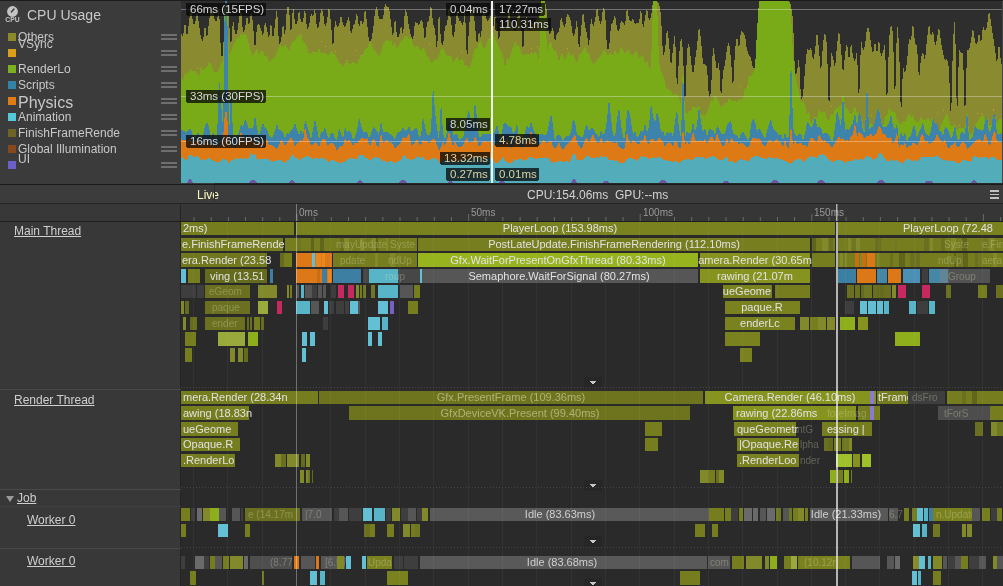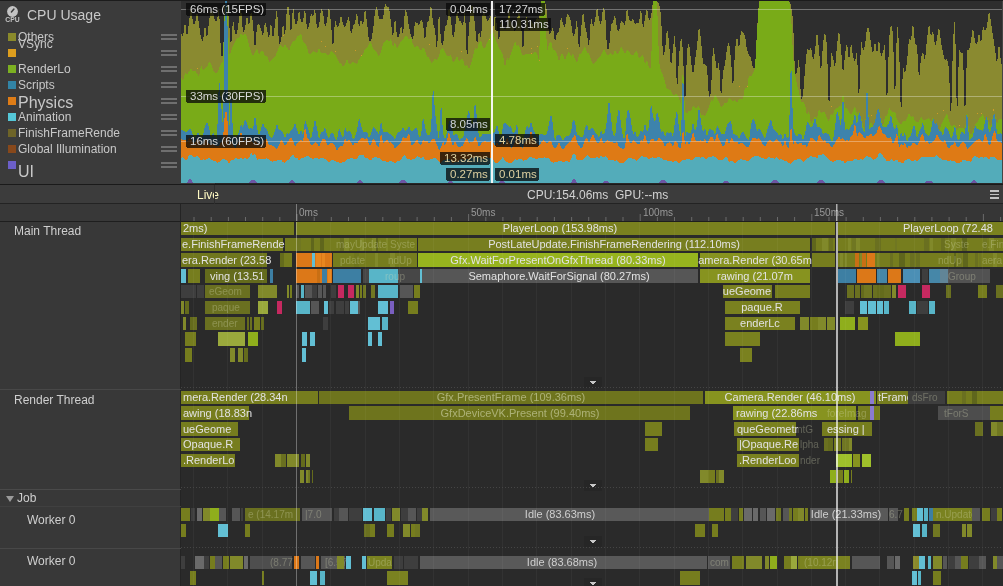--- a/index.html
+++ b/index.html
@@ -1,17 +1,17 @@
 <!DOCTYPE html>
 <html><head><meta charset="utf-8"><style>
 html,body{margin:0;padding:0;background:#292929;}
 *{box-sizing:border-box;}
 #root{position:relative;width:1003px;height:586px;overflow:hidden;
   font-family:"Liberation Sans",sans-serif;background:#292929;}
-.seplabel{position:absolute;color:#cfcfcf;font-size:12px;white-space:nowrap;}
+.seplabel{position:absolute;color:#cfcfcf;font-size:12px;white-space:nowrap;text-decoration:underline;}
 </style></head><body>
 <div id="root">
 
 <div style="position:absolute;left:0;top:0;width:1003px;height:1px;background:#1c1c1c;z-index:5"></div>
 
 <div style="position:absolute;left:0;top:0;width:216px;height:184px;background:#3b3b3b;border-right:1px solid #242424;border-top:1px solid #1e1e1e">
 <svg width="22" height="20" viewBox="0 0 22 20" style="position:absolute;left:3px;top:3px">
         <circle cx="9.5" cy="7.5" r="5.4" fill="#c4c4c4"></circle>
         <rect x="8.9" y="3.8" width="1.5" height="5.2" rx="0.7" fill="#3b3b3b" transform="rotate(42 9.5 6.5)"></rect>
         <text x="9.5" y="18.3" font-size="6.8" font-weight="bold" fill="#c4c4c4" text-anchor="middle" font-family="Liberation Sans, sans-serif">CPU</text>
@@ -43,21 +43,21 @@
       <div style="position:absolute;left:161px;top:117px;width:16px;height:1.5px;background:#6f6f6f"></div>
       <div style="position:absolute;left:8px;top:128px;width:8px;height:8px;background:#6e6428"></div>
       <div style="position:absolute;left:18px;top:125px;font-size:12px;color:#c8c8c8;white-space:nowrap">FinishFrameRende</div>
       <div style="position:absolute;left:161px;top:129px;width:16px;height:1.5px;background:#6f6f6f"></div>
       <div style="position:absolute;left:161px;top:133px;width:16px;height:1.5px;background:#6f6f6f"></div>
       <div style="position:absolute;left:8px;top:144px;width:8px;height:8px;background:#87481b"></div>
       <div style="position:absolute;left:18px;top:141px;font-size:12px;color:#c8c8c8;white-space:nowrap">Global Illumination</div>
       <div style="position:absolute;left:161px;top:145px;width:16px;height:1.5px;background:#6f6f6f"></div>
       <div style="position:absolute;left:161px;top:149px;width:16px;height:1.5px;background:#6f6f6f"></div>
       <div style="position:absolute;left:8px;top:160px;width:8px;height:8px;background:#6c5fc7"></div>
-      <div style="position:absolute;left:18px;top:162px;font-size:16px;color:#c8c8c8;white-space:nowrap">UI</div>
+      <div style="position:absolute;left:18px;top:151px;font-size:12px;color:#c8c8c8;white-space:nowrap">UI</div>
       <div style="position:absolute;left:161px;top:161px;width:16px;height:1.5px;background:#6f6f6f"></div>
       <div style="position:absolute;left:161px;top:165px;width:16px;height:1.5px;background:#6f6f6f"></div>
 </div>
 
 <svg width="822" height="183" viewBox="0 0 822 183" style="position:absolute;left:181px;top:0" shape-rendering="crispEdges" font-family="Liberation Sans, sans-serif">
       <rect width="822" height="183" fill="#2e2e2e"></rect>
       <path d="M0,158.7 L2,157.1 L4,159.8 L6,160.3 L8,155.2 L10,154.5 L12,156.4 L14,157.2 L16,155.7 L18,156.8 L20,160.5 L22,159.2 L24,160.0 L26,159.1 L28,158.2 L30,159.4 L32,160.6 L34,160.5 L36,162.8 L38,162.4 L40,160.3 L42,158.7 L44,159.6 L46,160.4 L48,163.5 L50,160.6 L52,160.2 L54,158.3 L56,158.4 L58,159.4 L60,158.1 L62,158.9 L64,158.3 L66,158.9 L68,158.0 L70,152.4 L72,155.5 L74,153.7 L76,160.0 L78,158.9 L80,158.9 L82,158.8 L84,158.8 L86,158.3 L88,159.2 L90,161.0 L92,161.7 L94,160.8 L96,160.6 L98,159.8 L100,159.6 L102,162.3 L104,163.1 L106,160.6 L108,159.5 L110,156.4 L112,154.2 L114,157.9 L116,157.7 L118,160.8 L120,158.0 L122,158.0 L124,157.1 L126,155.5 L128,156.5 L130,158.0 L132,159.5 L134,157.9 L136,157.6 L138,159.3 L140,158.0 L142,158.2 L144,159.2 L146,160.2 L148,162.7 L150,160.2 L152,160.1 L154,161.3 L156,161.7 L158,162.6 L160,163.6 L162,161.5 L164,161.5 L166,159.1 L168,159.6 L170,157.7 L172,158.6 L174,158.8 L176,159.0 L178,155.1 L180,154.8 L182,154.7 L184,157.9 L186,157.7 L188,159.9 L190,160.2 L192,157.9 L194,156.8 L196,157.7 L198,158.0 L200,159.1 L202,161.3 L204,161.0 L206,161.9 L208,161.7 L210,160.9 L212,162.3 L214,163.0 L216,161.6 L218,160.9 L220,159.6 L222,156.4 L224,154.9 L226,158.4 L228,159.3 L230,159.8 L232,158.8 L234,159.0 L236,156.3 L238,157.0 L240,158.3 L242,156.4 L244,160.0 L246,159.9 L248,159.7 L250,159.4 L252,158.6 L254,157.5 L256,159.5 L258,161.6 L260,163.2 L262,160.2 L264,160.6 L266,158.9 L268,158.8 L270,160.9 L272,163.7 L274,161.4 L276,161.9 L278,160.9 L280,158.9 L282,159.7 L284,160.1 L286,159.0 L288,159.6 L290,156.8 L292,158.3 L294,156.7 L296,155.7 L298,157.9 L300,157.9 L302,159.1 L304,158.6 L306,156.6 L308,157.9 L310,158.5 L312,159.7 L314,162.6 L316,162.8 L318,161.9 L320,159.2 L322,156.5 L324,160.6 L326,162.2 L328,162.7 L330,163.7 L332,161.5 L334,158.9 L336,160.1 L338,158.7 L340,159.0 L342,160.8 L344,160.2 L346,159.3 L348,157.0 L350,156.5 L352,158.0 L354,158.4 L356,159.4 L358,157.4 L360,157.9 L362,157.8 L364,157.3 L366,158.3 L368,158.4 L370,161.5 L372,162.8 L374,162.0 L376,161.9 L378,160.7 L380,160.5 L382,162.4 L384,161.5 L386,161.0 L388,162.4 L390,159.1 L392,154.3 L394,153.7 L396,160.6 L398,159.3 L400,160.2 L402,159.4 L404,158.0 L406,154.9 L408,157.0 L410,157.9 L412,157.5 L414,157.7 L416,157.0 L418,159.0 L420,155.6 L422,157.8 L424,156.1 L426,157.7 L428,160.2 L430,159.8 L432,160.0 L434,160.9 L436,160.3 L438,163.1 L440,163.0 L442,163.1 L444,161.9 L446,159.2 L448,157.8 L450,158.2 L452,159.4 L454,159.4 L456,160.9 L458,159.0 L460,156.5 L462,156.4 L464,157.0 L466,156.9 L468,159.4 L470,157.6 L472,157.4 L474,158.8 L476,157.2 L478,157.0 L480,157.7 L482,159.8 L484,159.7 L486,160.7 L488,161.5 L490,161.1 L492,161.9 L494,160.7 L496,161.1 L498,163.5 L500,161.2 L502,159.7 L504,160.3 L506,158.4 L508,159.2 L510,159.8 L512,160.0 L514,157.8 L516,156.5 L518,157.0 L520,157.8 L522,156.3 L524,158.6 L526,158.9 L528,156.7 L530,156.8 L532,156.2 L534,157.2 L536,158.4 L538,160.2 L540,159.7 L542,159.9 L544,157.2 L546,156.6 L548,162.1 L550,160.2 L552,161.8 L554,163.7 L556,160.8 L558,159.7 L560,159.1 L562,160.2 L564,159.9 L566,161.5 L568,160.3 L570,158.4 L572,156.9 L574,156.2 L576,155.9 L578,156.6 L580,157.3 L582,158.4 L584,158.7 L586,158.7 L588,156.6 L590,158.0 L592,158.1 L594,159.0 L596,156.9 L598,159.9 L600,158.9 L602,160.1 L604,160.9 L606,161.4 L608,162.9 L610,163.9 L612,161.6 L614,159.9 L616,159.7 L618,158.5 L620,158.9 L622,162.0 L624,160.4 L626,158.6 L628,157.9 L630,155.0 L632,157.7 L634,156.6 L636,159.0 L638,154.2 L640,155.8 L642,152.9 L644,155.7 L646,157.7 L648,159.8 L650,160.8 L652,162.1 L654,161.2 L656,160.0 L658,159.4 L660,160.7 L662,160.5 L664,163.4 L666,161.7 L668,160.5 L670,160.9 L672,160.7 L674,158.9 L676,159.6 L678,160.7 L680,159.0 L682,159.7 L684,157.0 L686,156.1 L688,157.5 L690,157.0 L692,159.8 L694,159.2 L696,157.9 L698,152.8 L700,152.8 L702,156.2 L704,158.7 L706,161.5 L708,161.2 L710,159.0 L712,160.6 L714,160.6 L716,159.3 L718,162.5 L720,162.3 L722,163.3 L724,160.3 L726,159.8 L728,158.5 L730,161.1 L732,160.8 L734,159.8 L736,161.0 L738,160.3 L740,156.8 L742,157.3 L744,156.9 L746,156.6 L748,157.5 L750,156.4 L752,157.4 L754,156.3 L756,155.2 L758,157.7 L760,158.4 L762,160.8 L764,159.5 L766,160.7 L768,161.2 L770,160.2 L772,161.6 L774,161.1 L776,163.6 L778,162.7 L780,162.2 L782,159.7 L784,160.1 L786,160.8 L788,161.1 L790,161.9 L792,157.1 L794,156.2 L796,157.3 L798,157.9 L800,156.4 L802,157.8 L804,157.2 L806,157.1 L808,159.2 L810,156.8 L812,157.2 L814,157.0 L816,160.0 L818,159.9 L820,159.8 L822,160.0 L822,183.0 L820,183.0 L818,183.0 L816,183.0 L814,183.0 L812,183.0 L810,183.0 L808,183.0 L806,183.0 L804,183.0 L802,183.0 L800,183.0 L798,183.0 L796,183.0 L794,183.0 L792,183.0 L790,183.0 L788,183.0 L786,183.0 L784,183.0 L782,183.0 L780,183.0 L778,183.0 L776,183.0 L774,183.0 L772,183.0 L770,183.0 L768,183.0 L766,183.0 L764,183.0 L762,183.0 L760,183.0 L758,183.0 L756,183.0 L754,183.0 L752,183.0 L750,183.0 L748,183.0 L746,183.0 L744,183.0 L742,183.0 L740,183.0 L738,183.0 L736,183.0 L734,183.0 L732,183.0 L730,183.0 L728,183.0 L726,183.0 L724,183.0 L722,183.0 L720,183.0 L718,183.0 L716,183.0 L714,183.0 L712,183.0 L710,183.0 L708,183.0 L706,183.0 L704,183.0 L702,183.0 L700,183.0 L698,183.0 L696,183.0 L694,183.0 L692,183.0 L690,183.0 L688,183.0 L686,183.0 L684,183.0 L682,183.0 L680,183.0 L678,183.0 L676,183.0 L674,183.0 L672,183.0 L670,183.0 L668,183.0 L666,183.0 L664,183.0 L662,183.0 L660,183.0 L658,183.0 L656,183.0 L654,183.0 L652,183.0 L650,183.0 L648,183.0 L646,183.0 L644,183.0 L642,183.0 L640,183.0 L638,183.0 L636,183.0 L634,183.0 L632,183.0 L630,183.0 L628,183.0 L626,183.0 L624,183.0 L622,183.0 L620,183.0 L618,183.0 L616,183.0 L614,183.0 L612,183.0 L610,183.0 L608,183.0 L606,183.0 L604,183.0 L602,183.0 L600,183.0 L598,183.0 L596,183.0 L594,183.0 L592,183.0 L590,183.0 L588,183.0 L586,183.0 L584,183.0 L582,183.0 L580,183.0 L578,183.0 L576,183.0 L574,183.0 L572,183.0 L570,183.0 L568,183.0 L566,183.0 L564,183.0 L562,183.0 L560,183.0 L558,183.0 L556,183.0 L554,183.0 L552,183.0 L550,183.0 L548,183.0 L546,183.0 L544,183.0 L542,183.0 L540,183.0 L538,183.0 L536,183.0 L534,183.0 L532,183.0 L530,183.0 L528,183.0 L526,183.0 L524,183.0 L522,183.0 L520,183.0 L518,183.0 L516,183.0 L514,183.0 L512,183.0 L510,183.0 L508,183.0 L506,183.0 L504,183.0 L502,183.0 L500,183.0 L498,183.0 L496,183.0 L494,183.0 L492,183.0 L490,183.0 L488,183.0 L486,183.0 L484,183.0 L482,183.0 L480,183.0 L478,183.0 L476,183.0 L474,183.0 L472,183.0 L470,183.0 L468,183.0 L466,183.0 L464,183.0 L462,183.0 L460,183.0 L458,183.0 L456,183.0 L454,183.0 L452,183.0 L450,183.0 L448,183.0 L446,183.0 L444,183.0 L442,183.0 L440,183.0 L438,183.0 L436,183.0 L434,183.0 L432,183.0 L430,183.0 L428,183.0 L426,183.0 L424,183.0 L422,183.0 L420,183.0 L418,183.0 L416,183.0 L414,183.0 L412,183.0 L410,183.0 L408,183.0 L406,183.0 L404,183.0 L402,183.0 L400,183.0 L398,183.0 L396,183.0 L394,183.0 L392,183.0 L390,183.0 L388,183.0 L386,183.0 L384,183.0 L382,183.0 L380,183.0 L378,183.0 L376,183.0 L374,183.0 L372,183.0 L370,183.0 L368,183.0 L366,183.0 L364,183.0 L362,183.0 L360,183.0 L358,183.0 L356,183.0 L354,183.0 L352,183.0 L350,183.0 L348,183.0 L346,183.0 L344,183.0 L342,183.0 L340,183.0 L338,183.0 L336,183.0 L334,183.0 L332,183.0 L330,183.0 L328,183.0 L326,183.0 L324,183.0 L322,183.0 L320,183.0 L318,183.0 L316,183.0 L314,183.0 L312,183.0 L310,183.0 L308,183.0 L306,183.0 L304,183.0 L302,183.0 L300,183.0 L298,183.0 L296,183.0 L294,183.0 L292,183.0 L290,183.0 L288,183.0 L286,183.0 L284,183.0 L282,183.0 L280,183.0 L278,183.0 L276,183.0 L274,183.0 L272,183.0 L270,183.0 L268,183.0 L266,183.0 L264,183.0 L262,183.0 L260,183.0 L258,183.0 L256,183.0 L254,183.0 L252,183.0 L250,183.0 L248,183.0 L246,183.0 L244,183.0 L242,183.0 L240,183.0 L238,183.0 L236,183.0 L234,183.0 L232,183.0 L230,183.0 L228,183.0 L226,183.0 L224,183.0 L222,183.0 L220,183.0 L218,183.0 L216,183.0 L214,183.0 L212,183.0 L210,183.0 L208,183.0 L206,183.0 L204,183.0 L202,183.0 L200,183.0 L198,183.0 L196,183.0 L194,183.0 L192,183.0 L190,183.0 L188,183.0 L186,183.0 L184,183.0 L182,183.0 L180,183.0 L178,183.0 L176,183.0 L174,183.0 L172,183.0 L170,183.0 L168,183.0 L166,183.0 L164,183.0 L162,183.0 L160,183.0 L158,183.0 L156,183.0 L154,183.0 L152,183.0 L150,183.0 L148,183.0 L146,183.0 L144,183.0 L142,183.0 L140,183.0 L138,183.0 L136,183.0 L134,183.0 L132,183.0 L130,183.0 L128,183.0 L126,183.0 L124,183.0 L122,183.0 L120,183.0 L118,183.0 L116,183.0 L114,183.0 L112,183.0 L110,183.0 L108,183.0 L106,183.0 L104,183.0 L102,183.0 L100,183.0 L98,183.0 L96,183.0 L94,183.0 L92,183.0 L90,183.0 L88,183.0 L86,183.0 L84,183.0 L82,183.0 L80,183.0 L78,183.0 L76,183.0 L74,183.0 L72,183.0 L70,183.0 L68,183.0 L66,183.0 L64,183.0 L62,183.0 L60,183.0 L58,183.0 L56,183.0 L54,183.0 L52,183.0 L50,183.0 L48,183.0 L46,183.0 L44,183.0 L42,183.0 L40,183.0 L38,183.0 L36,183.0 L34,183.0 L32,183.0 L30,183.0 L28,183.0 L26,183.0 L24,183.0 L22,183.0 L20,183.0 L18,183.0 L16,183.0 L14,183.0 L12,183.0 L10,183.0 L8,183.0 L6,183.0 L4,183.0 L2,183.0 L0,183.0 Z" fill="#53acba"></path>
       <path d="M0,183.0 L2,183.0 L4,183.0 L6,183.0 L8,178.8 L10,178.8 L12,183.0 L14,183.0 L16,183.0 L18,183.0 L20,183.0 L22,183.0 L24,183.0 L26,183.0 L28,183.0 L30,183.0 L32,183.0 L34,183.0 L36,183.0 L38,183.0 L40,183.0 L42,183.0 L44,183.0 L46,183.0 L48,183.0 L50,183.0 L52,183.0 L54,183.0 L56,183.0 L58,183.0 L60,183.0 L62,183.0 L64,183.0 L66,183.0 L68,183.0 L70,180.2 L72,180.2 L74,180.2 L76,183.0 L78,183.0 L80,183.0 L82,183.0 L84,183.0 L86,183.0 L88,183.0 L90,183.0 L92,183.0 L94,183.0 L96,183.0 L98,183.0 L100,183.0 L102,183.0 L104,183.0 L106,183.0 L108,183.0 L110,179.8 L112,179.8 L114,183.0 L116,183.0 L118,183.0 L120,183.0 L122,183.0 L124,183.0 L126,183.0 L128,183.0 L130,183.0 L132,183.0 L134,183.0 L136,183.0 L138,183.0 L140,183.0 L142,183.0 L144,183.0 L146,183.0 L148,183.0 L150,183.0 L152,183.0 L154,183.0 L156,183.0 L158,183.0 L160,183.0 L162,183.0 L164,183.0 L166,183.0 L168,183.0 L170,183.0 L172,183.0 L174,183.0 L176,183.0 L178,179.8 L180,179.8 L182,183.0 L184,183.0 L186,183.0 L188,183.0 L190,183.0 L192,183.0 L194,183.0 L196,183.0 L198,183.0 L200,183.0 L202,183.0 L204,183.0 L206,183.0 L208,183.0 L210,183.0 L212,183.0 L214,183.0 L216,183.0 L218,183.0 L220,180.3 L222,180.3 L224,180.3 L226,183.0 L228,183.0 L230,183.0 L232,183.0 L234,183.0 L236,183.0 L238,183.0 L240,183.0 L242,183.0 L244,183.0 L246,183.0 L248,183.0 L250,183.0 L252,183.0 L254,183.0 L256,183.0 L258,183.0 L260,183.0 L262,183.0 L264,183.0 L266,183.0 L268,181.0 L270,181.0 L272,183.0 L274,183.0 L276,183.0 L278,183.0 L280,183.0 L282,183.0 L284,183.0 L286,183.0 L288,183.0 L290,183.0 L292,183.0 L294,183.0 L296,183.0 L298,183.0 L300,183.0 L302,183.0 L304,183.0 L306,183.0 L308,183.0 L310,183.0 L312,183.0 L314,183.0 L316,183.0 L318,183.0 L320,180.2 L322,180.2 L324,183.0 L326,183.0 L328,183.0 L330,183.0 L332,183.0 L334,183.0 L336,183.0 L338,183.0 L340,183.0 L342,183.0 L344,183.0 L346,183.0 L348,183.0 L350,183.0 L352,183.0 L354,183.0 L356,183.0 L358,183.0 L360,183.0 L362,183.0 L364,183.0 L366,183.0 L368,183.0 L370,183.0 L372,183.0 L374,183.0 L376,183.0 L378,183.0 L380,183.0 L382,183.0 L384,183.0 L386,183.0 L388,183.0 L390,183.0 L392,178.9 L394,178.9 L396,183.0 L398,183.0 L400,183.0 L402,183.0 L404,183.0 L406,183.0 L408,183.0 L410,183.0 L412,183.0 L414,183.0 L416,183.0 L418,183.0 L420,183.0 L422,183.0 L424,180.6 L426,180.6 L428,183.0 L430,183.0 L432,183.0 L434,183.0 L436,183.0 L438,183.0 L440,183.0 L442,183.0 L444,183.0 L446,183.0 L448,183.0 L450,183.0 L452,183.0 L454,183.0 L456,183.0 L458,183.0 L460,183.0 L462,183.0 L464,183.0 L466,183.0 L468,183.0 L470,183.0 L472,183.0 L474,183.0 L476,183.0 L478,183.0 L480,180.4 L482,180.4 L484,180.4 L486,183.0 L488,183.0 L490,183.0 L492,183.0 L494,183.0 L496,183.0 L498,183.0 L500,183.0 L502,183.0 L504,183.0 L506,183.0 L508,183.0 L510,183.0 L512,183.0 L514,183.0 L516,183.0 L518,183.0 L520,183.0 L522,183.0 L524,183.0 L526,183.0 L528,183.0 L530,183.0 L532,183.0 L534,183.0 L536,183.0 L538,183.0 L540,183.0 L542,183.0 L544,180.9 L546,180.9 L548,183.0 L550,183.0 L552,183.0 L554,183.0 L556,183.0 L558,183.0 L560,183.0 L562,183.0 L564,183.0 L566,183.0 L568,183.0 L570,183.0 L572,183.0 L574,183.0 L576,183.0 L578,183.0 L580,183.0 L582,183.0 L584,183.0 L586,183.0 L588,183.0 L590,183.0 L592,180.3 L594,180.3 L596,180.3 L598,183.0 L600,183.0 L602,183.0 L604,183.0 L606,183.0 L608,183.0 L610,183.0 L612,183.0 L614,183.0 L616,183.0 L618,183.0 L620,183.0 L622,183.0 L624,183.0 L626,183.0 L628,183.0 L630,183.0 L632,183.0 L634,183.0 L636,183.0 L638,179.7 L640,179.7 L642,179.7 L644,183.0 L646,183.0 L648,183.0 L650,183.0 L652,183.0 L654,183.0 L656,183.0 L658,183.0 L660,183.0 L662,183.0 L664,183.0 L666,183.0 L668,183.0 L670,183.0 L672,183.0 L674,183.0 L676,183.0 L678,183.0 L680,183.0 L682,183.0 L684,183.0 L686,183.0 L688,183.0 L690,183.0 L692,183.0 L694,183.0 L696,183.0 L698,180.0 L700,180.0 L702,180.0 L704,183.0 L706,183.0 L708,183.0 L710,183.0 L712,183.0 L714,183.0 L716,183.0 L718,183.0 L720,183.0 L722,183.0 L724,183.0 L726,183.0 L728,183.0 L730,183.0 L732,183.0 L734,183.0 L736,183.0 L738,183.0 L740,183.0 L742,183.0 L744,183.0 L746,180.8 L748,180.8 L750,180.8 L752,183.0 L754,183.0 L756,183.0 L758,183.0 L760,183.0 L762,183.0 L764,183.0 L766,183.0 L768,183.0 L770,183.0 L772,183.0 L774,183.0 L776,183.0 L778,183.0 L780,183.0 L782,183.0 L784,183.0 L786,183.0 L788,183.0 L790,183.0 L792,180.0 L794,180.0 L796,183.0 L798,183.0 L800,183.0 L802,183.0 L804,183.0 L806,183.0 L808,183.0 L810,183.0 L812,183.0 L814,183.0 L816,183.0 L818,183.0 L820,183.0 L822,183.0 L822,183.0 L820,183.0 L818,183.0 L816,183.0 L814,183.0 L812,183.0 L810,183.0 L808,183.0 L806,183.0 L804,183.0 L802,183.0 L800,183.0 L798,183.0 L796,183.0 L794,183.0 L792,183.0 L790,183.0 L788,183.0 L786,183.0 L784,183.0 L782,183.0 L780,183.0 L778,183.0 L776,183.0 L774,183.0 L772,183.0 L770,183.0 L768,183.0 L766,183.0 L764,183.0 L762,183.0 L760,183.0 L758,183.0 L756,183.0 L754,183.0 L752,183.0 L750,183.0 L748,183.0 L746,183.0 L744,183.0 L742,183.0 L740,183.0 L738,183.0 L736,183.0 L734,183.0 L732,183.0 L730,183.0 L728,183.0 L726,183.0 L724,183.0 L722,183.0 L720,183.0 L718,183.0 L716,183.0 L714,183.0 L712,183.0 L710,183.0 L708,183.0 L706,183.0 L704,183.0 L702,183.0 L700,183.0 L698,183.0 L696,183.0 L694,183.0 L692,183.0 L690,183.0 L688,183.0 L686,183.0 L684,183.0 L682,183.0 L680,183.0 L678,183.0 L676,183.0 L674,183.0 L672,183.0 L670,183.0 L668,183.0 L666,183.0 L664,183.0 L662,183.0 L660,183.0 L658,183.0 L656,183.0 L654,183.0 L652,183.0 L650,183.0 L648,183.0 L646,183.0 L644,183.0 L642,183.0 L640,183.0 L638,183.0 L636,183.0 L634,183.0 L632,183.0 L630,183.0 L628,183.0 L626,183.0 L624,183.0 L622,183.0 L620,183.0 L618,183.0 L616,183.0 L614,183.0 L612,183.0 L610,183.0 L608,183.0 L606,183.0 L604,183.0 L602,183.0 L600,183.0 L598,183.0 L596,183.0 L594,183.0 L592,183.0 L590,183.0 L588,183.0 L586,183.0 L584,183.0 L582,183.0 L580,183.0 L578,183.0 L576,183.0 L574,183.0 L572,183.0 L570,183.0 L568,183.0 L566,183.0 L564,183.0 L562,183.0 L560,183.0 L558,183.0 L556,183.0 L554,183.0 L552,183.0 L550,183.0 L548,183.0 L546,183.0 L544,183.0 L542,183.0 L540,183.0 L538,183.0 L536,183.0 L534,183.0 L532,183.0 L530,183.0 L528,183.0 L526,183.0 L524,183.0 L522,183.0 L520,183.0 L518,183.0 L516,183.0 L514,183.0 L512,183.0 L510,183.0 L508,183.0 L506,183.0 L504,183.0 L502,183.0 L500,183.0 L498,183.0 L496,183.0 L494,183.0 L492,183.0 L490,183.0 L488,183.0 L486,183.0 L484,183.0 L482,183.0 L480,183.0 L478,183.0 L476,183.0 L474,183.0 L472,183.0 L470,183.0 L468,183.0 L466,183.0 L464,183.0 L462,183.0 L460,183.0 L458,183.0 L456,183.0 L454,183.0 L452,183.0 L450,183.0 L448,183.0 L446,183.0 L444,183.0 L442,183.0 L440,183.0 L438,183.0 L436,183.0 L434,183.0 L432,183.0 L430,183.0 L428,183.0 L426,183.0 L424,183.0 L422,183.0 L420,183.0 L418,183.0 L416,183.0 L414,183.0 L412,183.0 L410,183.0 L408,183.0 L406,183.0 L404,183.0 L402,183.0 L400,183.0 L398,183.0 L396,183.0 L394,183.0 L392,183.0 L390,183.0 L388,183.0 L386,183.0 L384,183.0 L382,183.0 L380,183.0 L378,183.0 L376,183.0 L374,183.0 L372,183.0 L370,183.0 L368,183.0 L366,183.0 L364,183.0 L362,183.0 L360,183.0 L358,183.0 L356,183.0 L354,183.0 L352,183.0 L350,183.0 L348,183.0 L346,183.0 L344,183.0 L342,183.0 L340,183.0 L338,183.0 L336,183.0 L334,183.0 L332,183.0 L330,183.0 L328,183.0 L326,183.0 L324,183.0 L322,183.0 L320,183.0 L318,183.0 L316,183.0 L314,183.0 L312,183.0 L310,183.0 L308,183.0 L306,183.0 L304,183.0 L302,183.0 L300,183.0 L298,183.0 L296,183.0 L294,183.0 L292,183.0 L290,183.0 L288,183.0 L286,183.0 L284,183.0 L282,183.0 L280,183.0 L278,183.0 L276,183.0 L274,183.0 L272,183.0 L270,183.0 L268,183.0 L266,183.0 L264,183.0 L262,183.0 L260,183.0 L258,183.0 L256,183.0 L254,183.0 L252,183.0 L250,183.0 L248,183.0 L246,183.0 L244,183.0 L242,183.0 L240,183.0 L238,183.0 L236,183.0 L234,183.0 L232,183.0 L230,183.0 L228,183.0 L226,183.0 L224,183.0 L222,183.0 L220,183.0 L218,183.0 L216,183.0 L214,183.0 L212,183.0 L210,183.0 L208,183.0 L206,183.0 L204,183.0 L202,183.0 L200,183.0 L198,183.0 L196,183.0 L194,183.0 L192,183.0 L190,183.0 L188,183.0 L186,183.0 L184,183.0 L182,183.0 L180,183.0 L178,183.0 L176,183.0 L174,183.0 L172,183.0 L170,183.0 L168,183.0 L166,183.0 L164,183.0 L162,183.0 L160,183.0 L158,183.0 L156,183.0 L154,183.0 L152,183.0 L150,183.0 L148,183.0 L146,183.0 L144,183.0 L142,183.0 L140,183.0 L138,183.0 L136,183.0 L134,183.0 L132,183.0 L130,183.0 L128,183.0 L126,183.0 L124,183.0 L122,183.0 L120,183.0 L118,183.0 L116,183.0 L114,183.0 L112,183.0 L110,183.0 L108,183.0 L106,183.0 L104,183.0 L102,183.0 L100,183.0 L98,183.0 L96,183.0 L94,183.0 L92,183.0 L90,183.0 L88,183.0 L86,183.0 L84,183.0 L82,183.0 L80,183.0 L78,183.0 L76,183.0 L74,183.0 L72,183.0 L70,183.0 L68,183.0 L66,183.0 L64,183.0 L62,183.0 L60,183.0 L58,183.0 L56,183.0 L54,183.0 L52,183.0 L50,183.0 L48,183.0 L46,183.0 L44,183.0 L42,183.0 L40,183.0 L38,183.0 L36,183.0 L34,183.0 L32,183.0 L30,183.0 L28,183.0 L26,183.0 L24,183.0 L22,183.0 L20,183.0 L18,183.0 L16,183.0 L14,183.0 L12,183.0 L10,183.0 L8,183.0 L6,183.0 L4,183.0 L2,183.0 L0,183.0 Z" fill="#6c55a3"></path>
       <path d="M0,138.9 L2,140.1 L4,139.6 L6,141.4 L8,138.4 L10,138.7 L12,142.6 L14,143.7 L16,138.6 L18,138.8 L20,145.7 L22,143.7 L24,140.2 L26,139.7 L28,143.5 L30,145.7 L32,143.9 L34,145.5 L36,146.5 L38,146.3 L40,142.5 L42,139.6 L44,111.6 L46,112.4 L48,146.4 L50,141.4 L52,145.1 L54,148.2 L56,145.9 L58,140.2 L60,130.8 L62,140.8 L64,140.2 L66,139.5 L68,139.1 L70,136.1 L72,143.8 L74,140.0 L76,142.5 L78,143.0 L80,145.4 L82,141.6 L84,139.8 L86,139.0 L88,145.5 L90,144.5 L92,145.9 L94,148.0 L96,149.6 L98,145.3 L100,139.8 L102,141.9 L104,146.3 L106,142.6 L108,140.4 L110,136.6 L112,140.8 L114,146.7 L116,143.7 L118,141.8 L120,139.8 L122,141.7 L124,126.4 L126,137.0 L128,140.2 L130,145.0 L132,144.9 L134,142.1 L136,143.3 L138,147.1 L140,142.2 L142,138.6 L144,138.9 L146,144.9 L148,144.4 L150,143.2 L152,143.1 L154,145.9 L156,151.1 L158,147.1 L160,145.8 L162,146.3 L164,138.2 L166,142.1 L168,139.3 L170,142.3 L172,146.0 L174,142.5 L176,143.5 L178,140.5 L180,138.5 L182,137.6 L184,139.2 L186,137.3 L188,145.3 L190,145.0 L192,138.7 L194,140.1 L196,146.4 L198,146.8 L200,131.9 L202,142.9 L204,142.2 L206,138.7 L208,143.3 L210,142.0 L212,144.3 L214,148.6 L216,146.0 L218,144.6 L220,142.3 L222,137.1 L224,137.8 L226,137.9 L228,132.2 L230,144.5 L232,145.3 L234,141.8 L236,139.4 L238,143.7 L240,146.0 L242,139.7 L244,141.7 L246,140.8 L248,143.3 L250,141.2 L252,138.3 L254,139.5 L256,145.2 L258,150.2 L260,147.9 L262,141.4 L264,145.7 L266,140.9 L268,131.0 L270,140.9 L272,146.9 L274,140.4 L276,145.0 L278,147.7 L280,146.7 L282,145.4 L284,140.8 L286,137.3 L288,143.7 L290,141.9 L292,142.4 L294,136.3 L296,140.8 L298,147.1 L300,144.0 L302,141.7 L304,141.0 L306,142.5 L308,142.4 L310,140.0 L312,142.7 L314,145.4 L316,142.8 L318,145.1 L320,144.2 L322,139.8 L324,147.1 L326,136.7 L328,141.9 L330,148.0 L332,146.0 L334,142.0 L336,131.1 L338,144.7 L340,147.3 L342,147.8 L344,140.9 L346,139.5 L348,139.8 L350,129.6 L352,137.7 L354,141.4 L356,143.0 L358,145.6 L360,143.3 L362,139.9 L364,140.9 L366,143.9 L368,140.8 L370,141.3 L372,145.9 L374,148.5 L376,146.5 L378,142.3 L380,146.9 L382,149.9 L384,147.4 L386,143.9 L388,142.4 L390,141.6 L392,137.3 L394,134.2 L396,142.4 L398,145.6 L400,149.2 L402,145.7 L404,139.7 L406,137.6 L408,142.9 L410,138.1 L412,133.5 L414,139.1 L416,142.6 L418,143.4 L420,136.9 L422,142.6 L424,142.7 L426,140.0 L428,140.9 L430,142.1 L432,142.6 L434,142.9 L436,141.4 L438,147.2 L440,147.9 L442,149.2 L444,147.0 L446,131.0 L448,141.0 L450,143.9 L452,140.1 L454,141.3 L456,143.5 L458,144.7 L460,140.1 L462,141.1 L464,133.7 L466,142.0 L468,144.5 L470,139.0 L472,138.4 L474,141.3 L476,141.2 L478,137.4 L480,139.6 L482,141.6 L484,146.9 L486,143.1 L488,142.4 L490,142.6 L492,146.8 L494,140.6 L496,141.9 L498,148.2 L500,148.6 L502,127.7 L504,144.3 L506,141.5 L508,145.2 L510,141.0 L512,131.1 L514,139.6 L516,141.1 L518,140.8 L520,140.2 L522,141.7 L524,137.8 L526,144.6 L528,139.8 L530,136.7 L532,137.5 L534,141.7 L536,132.4 L538,139.3 L540,143.1 L542,146.4 L544,144.3 L546,137.2 L548,145.3 L550,137.9 L552,140.0 L554,142.9 L556,141.3 L558,144.8 L560,142.9 L562,143.0 L564,146.2 L566,147.2 L568,147.1 L570,140.2 L572,137.5 L574,138.1 L576,138.8 L578,138.4 L580,140.9 L582,145.1 L584,146.7 L586,142.5 L588,139.9 L590,139.8 L592,142.7 L594,140.7 L596,138.9 L598,142.3 L600,142.4 L602,147.0 L604,138.7 L606,146.5 L608,148.6 L610,123.9 L612,144.7 L614,140.0 L616,144.5 L618,143.7 L620,142.5 L622,145.3 L624,144.7 L626,147.9 L628,141.8 L630,137.2 L632,138.5 L634,140.0 L636,142.6 L638,134.2 L640,138.0 L642,140.8 L644,140.4 L646,143.4 L648,142.8 L650,147.5 L652,146.3 L654,142.8 L656,139.6 L658,136.4 L660,140.0 L662,137.7 L664,141.3 L666,139.5 L668,141.5 L670,136.2 L672,134.1 L674,121.7 L676,136.9 L678,131.9 L680,133.7 L682,136.1 L684,138.2 L686,135.5 L688,136.1 L690,133.2 L692,137.0 L694,134.0 L696,132.1 L698,124.8 L700,129.2 L702,133.9 L704,134.3 L706,138.2 L708,138.4 L710,137.2 L712,144.3 L714,139.7 L716,132.3 L718,147.8 L720,143.6 L722,145.3 L724,142.2 L726,148.5 L728,145.5 L730,145.5 L732,142.4 L734,143.0 L736,145.2 L738,142.5 L740,135.8 L742,133.7 L744,142.3 L746,140.4 L748,143.8 L750,143.3 L752,142.0 L754,139.6 L756,133.9 L758,138.0 L760,141.1 L762,142.1 L764,139.8 L766,146.0 L768,148.3 L770,145.4 L772,144.4 L774,141.7 L776,147.4 L778,147.3 L780,142.9 L782,142.3 L784,142.8 L786,149.0 L788,147.4 L790,145.9 L792,143.2 L794,142.0 L796,139.8 L798,139.3 L800,140.0 L802,142.6 L804,132.3 L806,138.2 L808,146.3 L810,142.7 L812,133.9 L814,130.6 L816,141.4 L818,141.7 L820,142.7 L822,142.5 L822,160.0 L820,159.8 L818,159.9 L816,160.0 L814,157.0 L812,157.2 L810,156.8 L808,159.2 L806,157.1 L804,157.2 L802,157.8 L800,156.4 L798,157.9 L796,157.3 L794,156.2 L792,157.1 L790,161.9 L788,161.1 L786,160.8 L784,160.1 L782,159.7 L780,162.2 L778,162.7 L776,163.6 L774,161.1 L772,161.6 L770,160.2 L768,161.2 L766,160.7 L764,159.5 L762,160.8 L760,158.4 L758,157.7 L756,155.2 L754,156.3 L752,157.4 L750,156.4 L748,157.5 L746,156.6 L744,156.9 L742,157.3 L740,156.8 L738,160.3 L736,161.0 L734,159.8 L732,160.8 L730,161.1 L728,158.5 L726,159.8 L724,160.3 L722,163.3 L720,162.3 L718,162.5 L716,159.3 L714,160.6 L712,160.6 L710,159.0 L708,161.2 L706,161.5 L704,158.7 L702,156.2 L700,152.8 L698,152.8 L696,157.9 L694,159.2 L692,159.8 L690,157.0 L688,157.5 L686,156.1 L684,157.0 L682,159.7 L680,159.0 L678,160.7 L676,159.6 L674,158.9 L672,160.7 L670,160.9 L668,160.5 L666,161.7 L664,163.4 L662,160.5 L660,160.7 L658,159.4 L656,160.0 L654,161.2 L652,162.1 L650,160.8 L648,159.8 L646,157.7 L644,155.7 L642,152.9 L640,155.8 L638,154.2 L636,159.0 L634,156.6 L632,157.7 L630,155.0 L628,157.9 L626,158.6 L624,160.4 L622,162.0 L620,158.9 L618,158.5 L616,159.7 L614,159.9 L612,161.6 L610,163.9 L608,162.9 L606,161.4 L604,160.9 L602,160.1 L600,158.9 L598,159.9 L596,156.9 L594,159.0 L592,158.1 L590,158.0 L588,156.6 L586,158.7 L584,158.7 L582,158.4 L580,157.3 L578,156.6 L576,155.9 L574,156.2 L572,156.9 L570,158.4 L568,160.3 L566,161.5 L564,159.9 L562,160.2 L560,159.1 L558,159.7 L556,160.8 L554,163.7 L552,161.8 L550,160.2 L548,162.1 L546,156.6 L544,157.2 L542,159.9 L540,159.7 L538,160.2 L536,158.4 L534,157.2 L532,156.2 L530,156.8 L528,156.7 L526,158.9 L524,158.6 L522,156.3 L520,157.8 L518,157.0 L516,156.5 L514,157.8 L512,160.0 L510,159.8 L508,159.2 L506,158.4 L504,160.3 L502,159.7 L500,161.2 L498,163.5 L496,161.1 L494,160.7 L492,161.9 L490,161.1 L488,161.5 L486,160.7 L484,159.7 L482,159.8 L480,157.7 L478,157.0 L476,157.2 L474,158.8 L472,157.4 L470,157.6 L468,159.4 L466,156.9 L464,157.0 L462,156.4 L460,156.5 L458,159.0 L456,160.9 L454,159.4 L452,159.4 L450,158.2 L448,157.8 L446,159.2 L444,161.9 L442,163.1 L440,163.0 L438,163.1 L436,160.3 L434,160.9 L432,160.0 L430,159.8 L428,160.2 L426,157.7 L424,156.1 L422,157.8 L420,155.6 L418,159.0 L416,157.0 L414,157.7 L412,157.5 L410,157.9 L408,157.0 L406,154.9 L404,158.0 L402,159.4 L400,160.2 L398,159.3 L396,160.6 L394,153.7 L392,154.3 L390,159.1 L388,162.4 L386,161.0 L384,161.5 L382,162.4 L380,160.5 L378,160.7 L376,161.9 L374,162.0 L372,162.8 L370,161.5 L368,158.4 L366,158.3 L364,157.3 L362,157.8 L360,157.9 L358,157.4 L356,159.4 L354,158.4 L352,158.0 L350,156.5 L348,157.0 L346,159.3 L344,160.2 L342,160.8 L340,159.0 L338,158.7 L336,160.1 L334,158.9 L332,161.5 L330,163.7 L328,162.7 L326,162.2 L324,160.6 L322,156.5 L320,159.2 L318,161.9 L316,162.8 L314,162.6 L312,159.7 L310,158.5 L308,157.9 L306,156.6 L304,158.6 L302,159.1 L300,157.9 L298,157.9 L296,155.7 L294,156.7 L292,158.3 L290,156.8 L288,159.6 L286,159.0 L284,160.1 L282,159.7 L280,158.9 L278,160.9 L276,161.9 L274,161.4 L272,163.7 L270,160.9 L268,158.8 L266,158.9 L264,160.6 L262,160.2 L260,163.2 L258,161.6 L256,159.5 L254,157.5 L252,158.6 L250,159.4 L248,159.7 L246,159.9 L244,160.0 L242,156.4 L240,158.3 L238,157.0 L236,156.3 L234,159.0 L232,158.8 L230,159.8 L228,159.3 L226,158.4 L224,154.9 L222,156.4 L220,159.6 L218,160.9 L216,161.6 L214,163.0 L212,162.3 L210,160.9 L208,161.7 L206,161.9 L204,161.0 L202,161.3 L200,159.1 L198,158.0 L196,157.7 L194,156.8 L192,157.9 L190,160.2 L188,159.9 L186,157.7 L184,157.9 L182,154.7 L180,154.8 L178,155.1 L176,159.0 L174,158.8 L172,158.6 L170,157.7 L168,159.6 L166,159.1 L164,161.5 L162,161.5 L160,163.6 L158,162.6 L156,161.7 L154,161.3 L152,160.1 L150,160.2 L148,162.7 L146,160.2 L144,159.2 L142,158.2 L140,158.0 L138,159.3 L136,157.6 L134,157.9 L132,159.5 L130,158.0 L128,156.5 L126,155.5 L124,157.1 L122,158.0 L120,158.0 L118,160.8 L116,157.7 L114,157.9 L112,154.2 L110,156.4 L108,159.5 L106,160.6 L104,163.1 L102,162.3 L100,159.6 L98,159.8 L96,160.6 L94,160.8 L92,161.7 L90,161.0 L88,159.2 L86,158.3 L84,158.8 L82,158.8 L80,158.9 L78,158.9 L76,160.0 L74,153.7 L72,155.5 L70,152.4 L68,158.0 L66,158.9 L64,158.3 L62,158.9 L60,158.1 L58,159.4 L56,158.4 L54,158.3 L52,160.2 L50,160.6 L48,163.5 L46,160.4 L44,159.6 L42,158.7 L40,160.3 L38,162.4 L36,162.8 L34,160.5 L32,160.6 L30,159.4 L28,158.2 L26,159.1 L24,160.0 L22,159.2 L20,160.5 L18,156.8 L16,155.7 L14,157.2 L12,156.4 L10,154.5 L8,155.2 L6,160.3 L4,159.8 L2,157.1 L0,158.7 Z" fill="#de7a15"></path>
       <path d="M0,129.2 L2,130.9 L4,131.7 L6,131.6 L8,129.1 L10,129.1 L12,135.8 L14,138.4 L16,133.3 L18,133.4 L20,138.2 L22,134.9 L24,126.1 L26,121.6 L28,126.8 L30,139.1 L32,132.7 L34,135.5 L36,140.0 L38,76.3 L40,102.5 L42,128.9 L44,-13.4 L46,-12.6 L48,138.1 L50,86.4 L52,135.5 L54,137.6 L56,136.3 L58,131.7 L60,124.8 L62,127.3 L64,119.0 L66,123.0 L68,129.7 L70,127.0 L72,130.2 L74,114.5 L76,128.5 L78,136.2 L80,128.9 L82,122.2 L84,128.0 L86,129.6 L88,136.0 L90,137.8 L92,137.0 L94,130.8 L96,123.4 L98,130.7 L100,129.8 L102,132.8 L104,138.7 L106,132.6 L108,134.2 L110,129.9 L112,128.8 L114,122.6 L116,129.8 L118,135.7 L120,129.4 L122,135.6 L124,119.8 L126,125.6 L128,131.3 L130,139.6 L132,130.0 L134,118.5 L136,127.9 L138,139.6 L140,131.6 L142,132.0 L144,127.0 L146,134.8 L148,138.7 L150,132.4 L152,132.9 L154,138.2 L156,140.8 L158,127.9 L160,133.2 L162,138.7 L164,126.9 L166,132.6 L168,130.7 L170,131.9 L172,139.9 L174,137.0 L176,130.5 L178,117.3 L180,125.4 L182,131.3 L184,132.4 L186,131.6 L188,138.2 L190,133.8 L192,127.2 L194,128.4 L196,131.3 L198,134.5 L200,120.3 L202,131.7 L204,131.9 L206,131.4 L208,133.6 L210,134.4 L212,136.2 L214,140.0 L216,133.0 L218,132.1 L220,130.7 L222,126.7 L224,131.4 L226,129.6 L228,126.1 L230,131.4 L232,131.2 L234,127.9 L236,127.7 L238,137.8 L240,135.6 L242,116.3 L244,127.2 L246,134.3 L248,135.9 L250,130.8 L252,83.3 L254,111.4 L256,127.9 L258,141.5 L260,99.9 L262,133.1 L264,139.5 L266,131.9 L268,120.9 L270,120.0 L272,135.2 L274,134.9 L276,133.3 L278,140.0 L280,138.0 L282,138.4 L284,129.1 L286,117.1 L288,109.6 L290,121.9 L292,124.8 L294,100.2 L296,119.1 L298,137.3 L300,136.3 L302,133.5 L304,134.2 L306,133.7 L308,134.4 L310,134.0 L312,133.7 L314,130.9 L316,124.1 L318,133.0 L320,139.0 L322,125.1 L324,122.7 L326,124.0 L328,126.6 L330,126.4 L332,133.4 L334,132.1 L336,123.3 L338,139.6 L340,139.9 L342,140.5 L344,132.0 L346,125.4 L348,128.8 L350,121.5 L352,128.8 L354,132.5 L356,137.5 L358,134.7 L360,134.4 L362,134.3 L364,135.2 L366,133.1 L368,123.6 L370,113.3 L372,125.3 L374,142.4 L376,134.5 L378,134.6 L380,137.1 L382,141.1 L384,136.9 L386,136.2 L388,135.6 L390,131.9 L392,119.0 L394,121.1 L396,134.9 L398,135.5 L400,137.6 L402,137.2 L404,127.6 L406,124.7 L408,131.2 L410,127.7 L412,127.5 L414,132.8 L416,134.0 L418,138.3 L420,129.7 L422,135.1 L424,132.5 L426,119.8 L428,98.0 L430,118.0 L432,134.7 L434,137.1 L436,118.8 L438,106.6 L440,124.2 L442,137.8 L444,138.0 L446,111.1 L448,110.1 L450,121.1 L452,134.7 L454,130.5 L456,137.3 L458,135.9 L460,130.0 L462,132.8 L464,123.0 L466,132.5 L468,126.4 L470,102.2 L472,116.9 L474,122.9 L476,110.6 L478,118.5 L480,131.9 L482,131.0 L484,136.8 L486,131.9 L488,133.0 L490,131.1 L492,137.9 L494,120.7 L496,109.4 L498,129.1 L500,138.0 L502,65.7 L504,137.5 L506,130.8 L508,133.7 L510,132.9 L512,121.2 L514,131.4 L516,124.9 L518,105.6 L520,121.8 L522,132.6 L524,127.2 L526,137.1 L528,128.5 L530,129.6 L532,129.8 L534,135.6 L536,125.1 L538,128.3 L540,133.4 L542,134.7 L544,133.5 L546,124.5 L548,122.0 L550,121.1 L552,133.6 L554,134.6 L556,134.7 L558,139.6 L560,133.0 L562,131.3 L564,135.4 L566,138.8 L568,140.6 L570,124.8 L572,117.9 L574,121.6 L576,131.4 L578,128.8 L580,130.5 L582,135.0 L584,139.3 L586,130.8 L588,124.7 L590,118.3 L592,128.9 L594,130.4 L596,132.5 L598,135.4 L600,133.8 L602,140.4 L604,132.4 L606,138.9 L608,136.2 L610,51.9 L612,126.7 L614,134.5 L616,136.4 L618,133.5 L620,133.6 L622,140.1 L624,133.9 L626,121.5 L628,124.1 L630,127.9 L632,125.4 L634,116.3 L636,126.6 L638,126.7 L640,127.8 L642,134.2 L644,132.4 L646,133.5 L648,134.0 L650,140.5 L652,140.5 L654,127.0 L656,109.7 L658,117.5 L660,128.1 L662,92.7 L664,130.9 L666,128.2 L668,130.1 L670,126.1 L672,122.9 L674,112.9 L676,126.1 L678,110.8 L680,117.6 L682,130.7 L684,133.1 L686,80.5 L688,129.5 L690,127.9 L692,126.1 L694,122.2 L696,110.8 L698,108.6 L700,121.0 L702,127.1 L704,126.9 L706,126.4 L708,122.8 L710,113.8 L712,126.4 L714,129.3 L716,123.8 L718,141.8 L720,132.1 L722,136.7 L724,132.2 L726,142.3 L728,137.0 L730,135.0 L732,126.5 L734,126.3 L736,139.3 L738,131.9 L740,128.1 L742,122.0 L744,132.5 L746,134.3 L748,136.9 L750,130.9 L752,117.2 L754,125.1 L756,122.7 L758,131.5 L760,130.8 L762,136.7 L764,126.8 L766,127.9 L768,131.7 L770,139.0 L772,134.8 L774,124.4 L776,138.7 L778,141.1 L780,131.8 L782,132.1 L784,134.1 L786,109.0 L788,140.2 L790,139.1 L792,136.0 L794,124.8 L796,129.4 L798,129.4 L800,129.9 L802,132.0 L804,121.0 L806,115.6 L808,132.7 L810,130.9 L812,114.8 L814,114.0 L816,133.7 L818,134.5 L820,132.6 L822,137.3 L822,142.5 L820,142.7 L818,141.7 L816,141.4 L814,130.6 L812,133.9 L810,142.7 L808,146.3 L806,138.2 L804,132.3 L802,142.6 L800,140.0 L798,139.3 L796,139.8 L794,142.0 L792,143.2 L790,145.9 L788,147.4 L786,149.0 L784,142.8 L782,142.3 L780,142.9 L778,147.3 L776,147.4 L774,141.7 L772,144.4 L770,145.4 L768,148.3 L766,146.0 L764,139.8 L762,142.1 L760,141.1 L758,138.0 L756,133.9 L754,139.6 L752,142.0 L750,143.3 L748,143.8 L746,140.4 L744,142.3 L742,133.7 L740,135.8 L738,142.5 L736,145.2 L734,143.0 L732,142.4 L730,145.5 L728,145.5 L726,148.5 L724,142.2 L722,145.3 L720,143.6 L718,147.8 L716,132.3 L714,139.7 L712,144.3 L710,137.2 L708,138.4 L706,138.2 L704,134.3 L702,133.9 L700,129.2 L698,124.8 L696,132.1 L694,134.0 L692,137.0 L690,133.2 L688,136.1 L686,135.5 L684,138.2 L682,136.1 L680,133.7 L678,131.9 L676,136.9 L674,121.7 L672,134.1 L670,136.2 L668,141.5 L666,139.5 L664,141.3 L662,137.7 L660,140.0 L658,136.4 L656,139.6 L654,142.8 L652,146.3 L650,147.5 L648,142.8 L646,143.4 L644,140.4 L642,140.8 L640,138.0 L638,134.2 L636,142.6 L634,140.0 L632,138.5 L630,137.2 L628,141.8 L626,147.9 L624,144.7 L622,145.3 L620,142.5 L618,143.7 L616,144.5 L614,140.0 L612,144.7 L610,123.9 L608,148.6 L606,146.5 L604,138.7 L602,147.0 L600,142.4 L598,142.3 L596,138.9 L594,140.7 L592,142.7 L590,139.8 L588,139.9 L586,142.5 L584,146.7 L582,145.1 L580,140.9 L578,138.4 L576,138.8 L574,138.1 L572,137.5 L570,140.2 L568,147.1 L566,147.2 L564,146.2 L562,143.0 L560,142.9 L558,144.8 L556,141.3 L554,142.9 L552,140.0 L550,137.9 L548,145.3 L546,137.2 L544,144.3 L542,146.4 L540,143.1 L538,139.3 L536,132.4 L534,141.7 L532,137.5 L530,136.7 L528,139.8 L526,144.6 L524,137.8 L522,141.7 L520,140.2 L518,140.8 L516,141.1 L514,139.6 L512,131.1 L510,141.0 L508,145.2 L506,141.5 L504,144.3 L502,127.7 L500,148.6 L498,148.2 L496,141.9 L494,140.6 L492,146.8 L490,142.6 L488,142.4 L486,143.1 L484,146.9 L482,141.6 L480,139.6 L478,137.4 L476,141.2 L474,141.3 L472,138.4 L470,139.0 L468,144.5 L466,142.0 L464,133.7 L462,141.1 L460,140.1 L458,144.7 L456,143.5 L454,141.3 L452,140.1 L450,143.9 L448,141.0 L446,131.0 L444,147.0 L442,149.2 L440,147.9 L438,147.2 L436,141.4 L434,142.9 L432,142.6 L430,142.1 L428,140.9 L426,140.0 L424,142.7 L422,142.6 L420,136.9 L418,143.4 L416,142.6 L414,139.1 L412,133.5 L410,138.1 L408,142.9 L406,137.6 L404,139.7 L402,145.7 L400,149.2 L398,145.6 L396,142.4 L394,134.2 L392,137.3 L390,141.6 L388,142.4 L386,143.9 L384,147.4 L382,149.9 L380,146.9 L378,142.3 L376,146.5 L374,148.5 L372,145.9 L370,141.3 L368,140.8 L366,143.9 L364,140.9 L362,139.9 L360,143.3 L358,145.6 L356,143.0 L354,141.4 L352,137.7 L350,129.6 L348,139.8 L346,139.5 L344,140.9 L342,147.8 L340,147.3 L338,144.7 L336,131.1 L334,142.0 L332,146.0 L330,148.0 L328,141.9 L326,136.7 L324,147.1 L322,139.8 L320,144.2 L318,145.1 L316,142.8 L314,145.4 L312,142.7 L310,140.0 L308,142.4 L306,142.5 L304,141.0 L302,141.7 L300,144.0 L298,147.1 L296,140.8 L294,136.3 L292,142.4 L290,141.9 L288,143.7 L286,137.3 L284,140.8 L282,145.4 L280,146.7 L278,147.7 L276,145.0 L274,140.4 L272,146.9 L270,140.9 L268,131.0 L266,140.9 L264,145.7 L262,141.4 L260,147.9 L258,150.2 L256,145.2 L254,139.5 L252,138.3 L250,141.2 L248,143.3 L246,140.8 L244,141.7 L242,139.7 L240,146.0 L238,143.7 L236,139.4 L234,141.8 L232,145.3 L230,144.5 L228,132.2 L226,137.9 L224,137.8 L222,137.1 L220,142.3 L218,144.6 L216,146.0 L214,148.6 L212,144.3 L210,142.0 L208,143.3 L206,138.7 L204,142.2 L202,142.9 L200,131.9 L198,146.8 L196,146.4 L194,140.1 L192,138.7 L190,145.0 L188,145.3 L186,137.3 L184,139.2 L182,137.6 L180,138.5 L178,140.5 L176,143.5 L174,142.5 L172,146.0 L170,142.3 L168,139.3 L166,142.1 L164,138.2 L162,146.3 L160,145.8 L158,147.1 L156,151.1 L154,145.9 L152,143.1 L150,143.2 L148,144.4 L146,144.9 L144,138.9 L142,138.6 L140,142.2 L138,147.1 L136,143.3 L134,142.1 L132,144.9 L130,145.0 L128,140.2 L126,137.0 L124,126.4 L122,141.7 L120,139.8 L118,141.8 L116,143.7 L114,146.7 L112,140.8 L110,136.6 L108,140.4 L106,142.6 L104,146.3 L102,141.9 L100,139.8 L98,145.3 L96,149.6 L94,148.0 L92,145.9 L90,144.5 L88,145.5 L86,139.0 L84,139.8 L82,141.6 L80,145.4 L78,143.0 L76,142.5 L74,140.0 L72,143.8 L70,136.1 L68,139.1 L66,139.5 L64,140.2 L62,140.8 L60,130.8 L58,140.2 L56,145.9 L54,148.2 L52,145.1 L50,141.4 L48,146.4 L46,112.4 L44,111.6 L42,139.6 L40,142.5 L38,146.3 L36,146.5 L34,145.5 L32,143.9 L30,145.7 L28,143.5 L26,139.7 L24,140.2 L22,143.7 L20,145.7 L18,138.8 L16,138.6 L14,143.7 L12,142.6 L10,138.7 L8,138.4 L6,141.4 L4,139.6 L2,140.1 L0,138.9 Z" fill="#3d83ac"></path>

